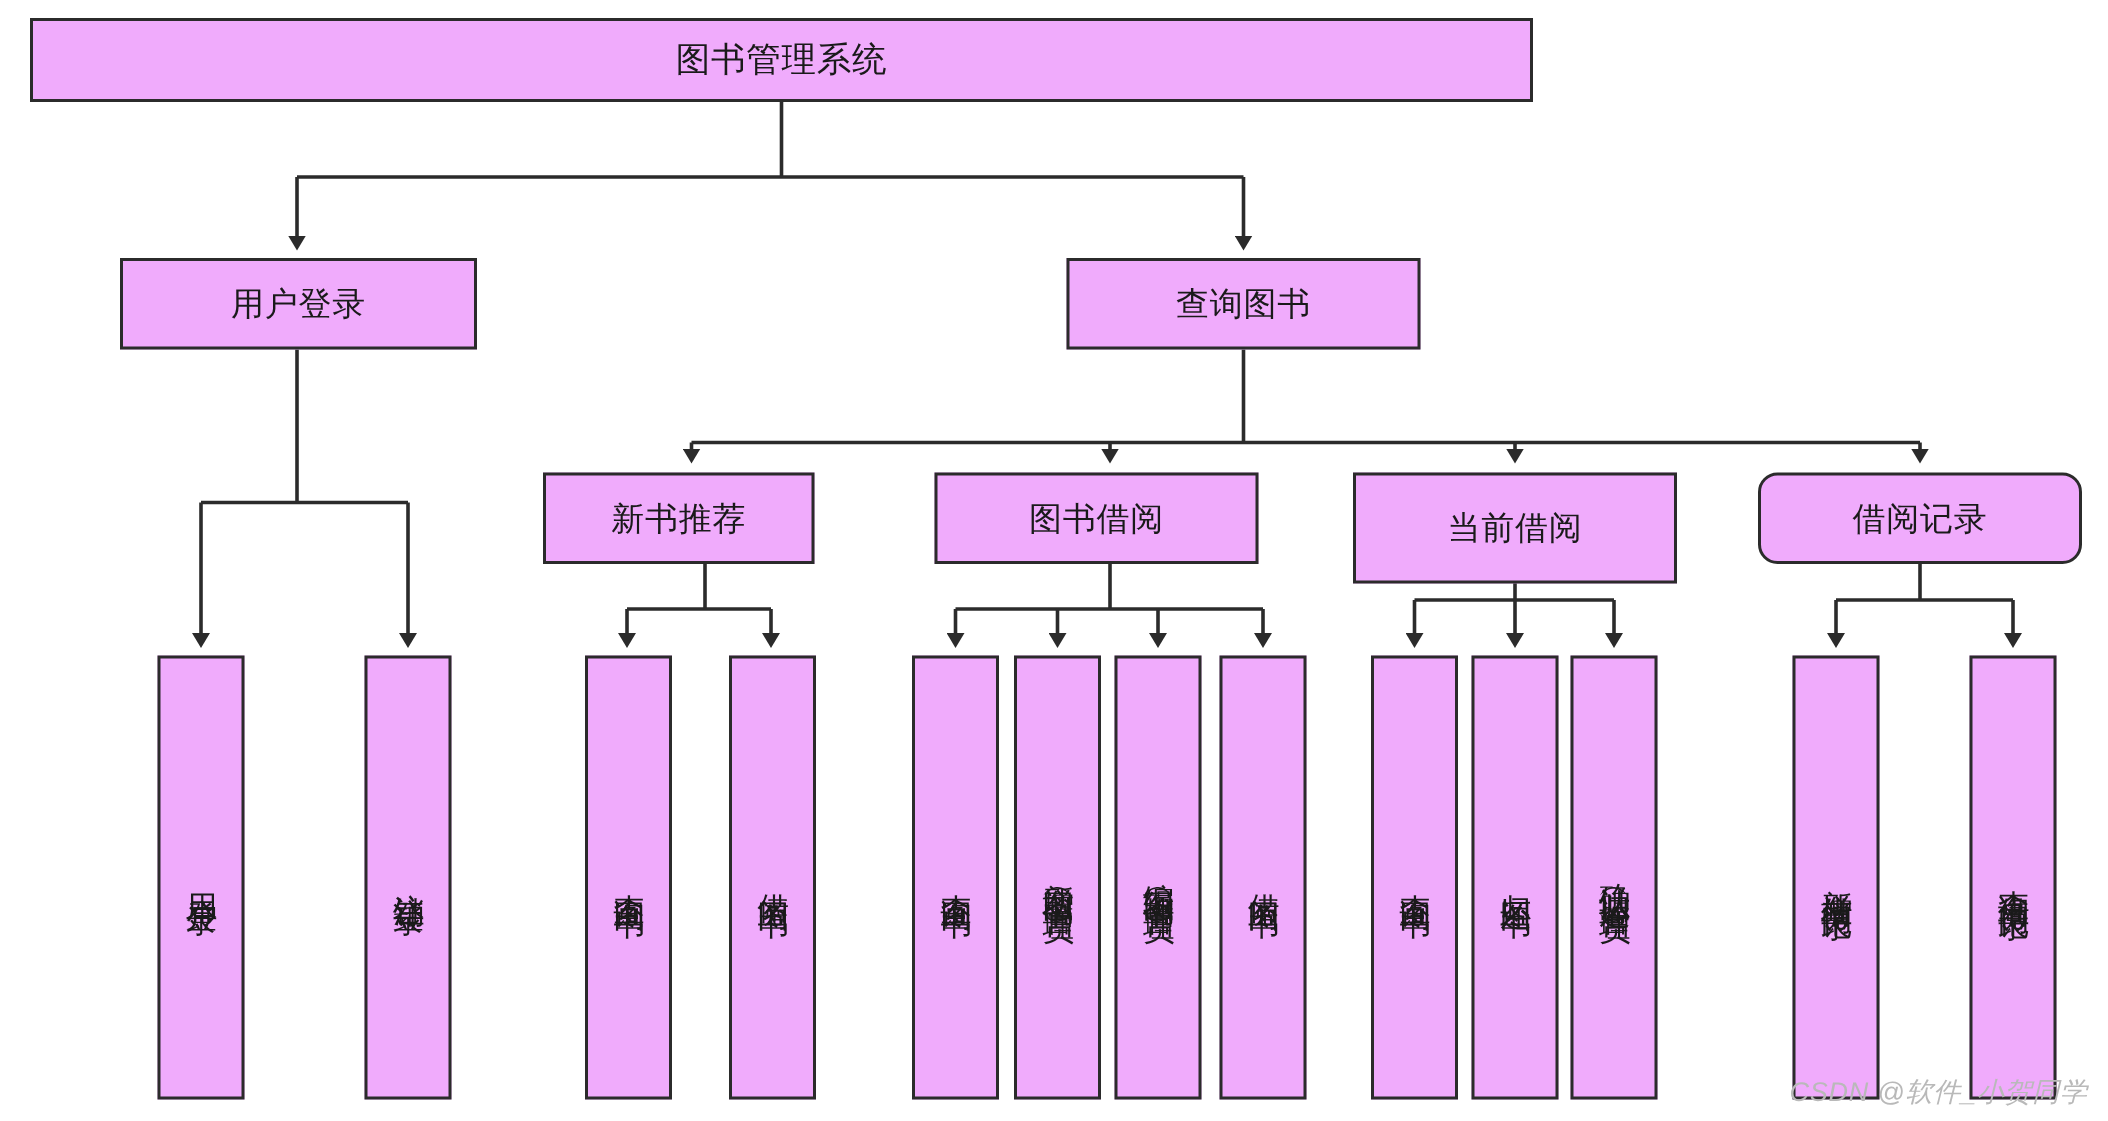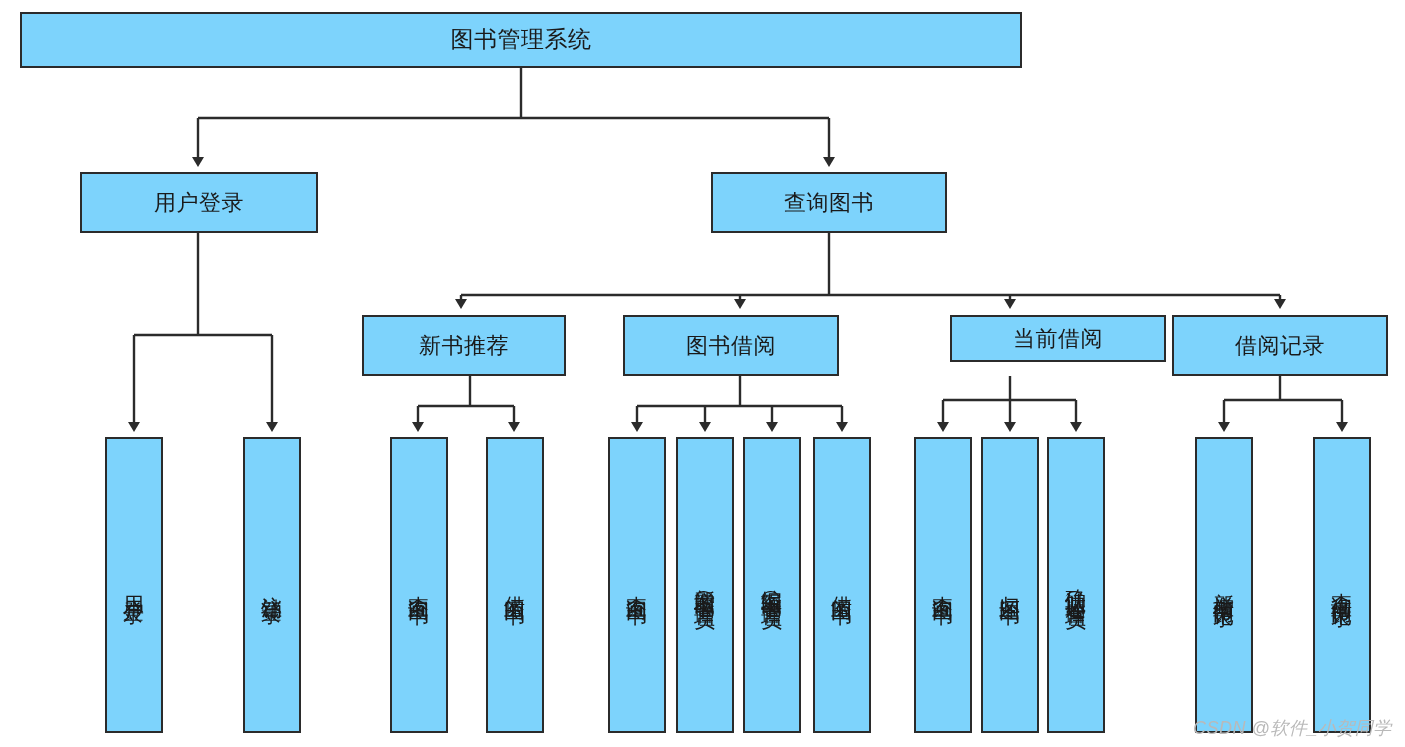--- a/index.html
+++ b/index.html
@@ -22,21 +22,21 @@
     position: absolute;
     left: 0;
     top: 0;
     width: 1405px;
     height: 747px;
     pointer-events: none;
   }
   .node {
     position: absolute;
     box-sizing: border-box;
-    background: #7dd3fc;
+    background: #f0abfc;
     border: 2.4px solid #2b2b2b;
     display: flex;
     align-items: center;
     justify-content: center;
     color: #1a1a1a;
     z-index: 2;
     text-align: center;
   }
   .node .label {
     display: block;
@@ -134,33 +134,33 @@
   </div>
 
   <div class="node horiz" style="left:80px; top:172px; width:238px; height:61px;">
     <span class="label">用户登录</span>
   </div>
 
   <div class="node horiz" style="left:711px; top:172px; width:236px; height:61px;">
     <span class="label">查询图书</span>
   </div>
 
-  <div class="node horiz" style="left:362px; top:315px; width:204px; height:61px;">
+  <div class="node horiz" style="left:362px; top:315px; width:181px; height:61px;">
     <span class="label">新书推荐</span>
   </div>
 
   <div class="node horiz" style="left:623px; top:315px; width:216px; height:61px;">
     <span class="label">图书借阅</span>
   </div>
 
-  <div class="node horiz" style="left:950px; top:315px; width:216px; height:47px;">
+  <div class="node horiz" style="left:902px; top:315px; width:216px; height:74px;">
     <span class="label">当前借阅</span>
   </div>
 
-  <div class="node horiz" style="left:1172px; top:315px; width:216px; height:61px;">
+  <div class="node horiz" style="left:1172px; top:315px; width:216px; height:61px;border-radius:13px;">
     <span class="label">借阅记录</span>
   </div>
 
   <div class="node vert" style="left:105px; top:437px; width:58px; height:296px;">
     <span class="label">用户登录</span>
   </div>
 
   <div class="node vert" style="left:243px; top:437px; width:58px; height:296px;">
     <span class="label">注销登录</span>
   </div>

